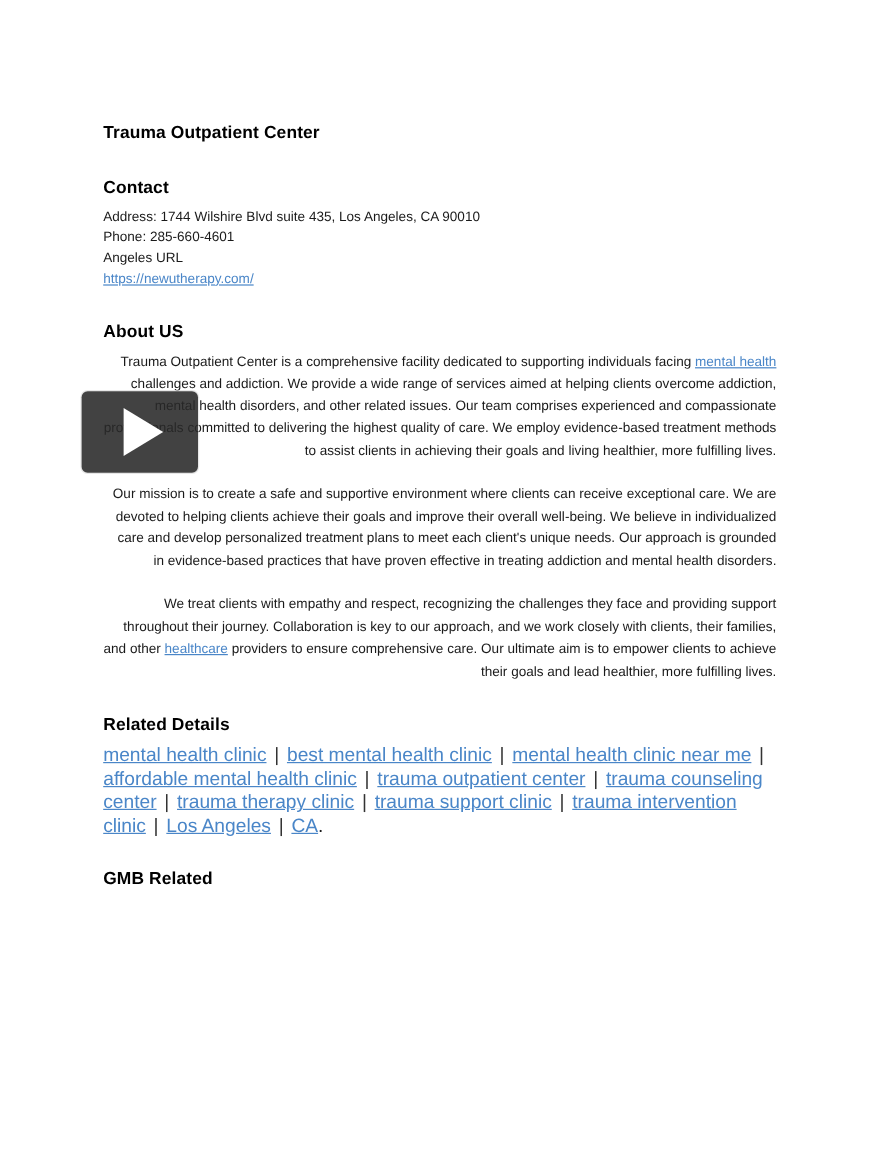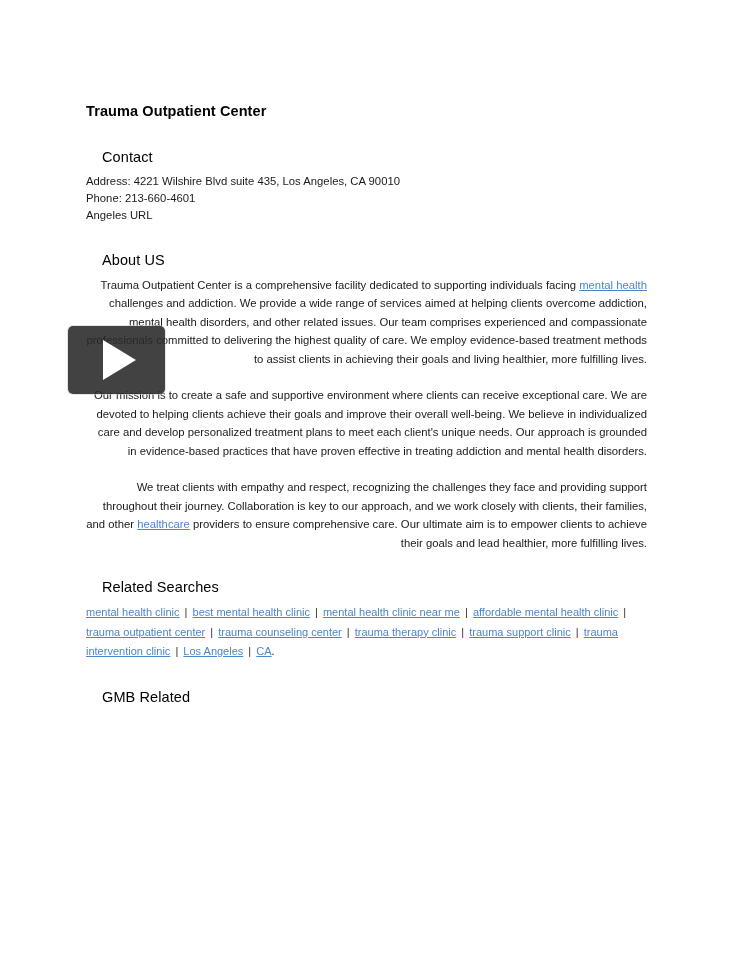--- a/index.html
+++ b/index.html
@@ -31,23 +31,23 @@
   }
   .doc-title {
     font-size: 14.5px;
     font-weight: bold;
     letter-spacing: 0.1px;
     margin: 0 0 28px 0;
     line-height: 18px;
   }
   .section-heading {
     font-size: 14.5px;
-    font-weight: normal;
+    font-weight: bold;
     letter-spacing: 0.1px;
-    margin: 0 0 7px 16px;
+    margin: 0 0 7px 0;
     line-height: 18px;
   }
   .about-heading,
   .related-heading,
   .additional-heading,
   .gmb-heading {
     margin-top: 0;
   }
   .block {
     margin-bottom: 26px;
@@ -66,21 +66,21 @@
   }
   p.para:last-child {
     margin-bottom: 0;
   }
   a.link, .link {
     color: #4a86c8;
     text-decoration: underline;
     cursor: pointer;
   }
   .related-list {
-    font-size: 11px;
+    font-size: 16px;
     line-height: 19.5px;
     color: #1a1a1a;
   }
   .sep {
     color: #333333;
     text-decoration: none;
     padding: 0 2px;
   }
   .video-overlay {
     position: absolute;
@@ -113,37 +113,38 @@
 <body>
 
 <div class="page">
 
   <div class="content">
 
     <div class="doc-title">Trauma Outpatient Center</div>
 
     <div class="block">
       <div class="section-heading">Contact</div>
-      <div class="line">Address: 4221 Wilshire Blvd suite 435, Los Angeles, CA 90010</div>
-      <div class="line">Phone: 213-660-4601</div>
+      <div class="line">Address: 1744 Wilshire Blvd suite 435, Los Angeles, CA 90010</div>
+      <div class="line">Phone: 285-660-4601</div>
       <div class="line">Angeles URL</div>
+      <div class="line"><a class="link">https://newutherapy.com/</a></div>
     </div>
 
     <div class="block">
       <div class="section-heading about-heading">About US</div>
 
       <p class="para"><span>Trauma Outpatient Center is a comprehensive facility dedicated to supporting individuals facing </span><a class="link">mental health</a><span> challenges and addiction. We provide a wide range of services aimed at helping clients overcome addiction, mental health disorders, and other related issues. Our team comprises experienced and compassionate professionals committed to delivering the highest quality of care. We employ evidence-based treatment methods to assist clients in achieving their goals and living healthier, more fulfilling lives.</span></p>
 
       <p class="para">Our mission is to create a safe and supportive environment where clients can receive exceptional care. We are devoted to helping clients achieve their goals and improve their overall well-being. We believe in individualized care and develop personalized treatment plans to meet each client's unique needs. Our approach is grounded in evidence-based practices that have proven effective in treating addiction and mental health disorders.</p>
 
       <p class="para"><span>We treat clients with empathy and respect, recognizing the challenges they face and providing support throughout their journey. Collaboration is key to our approach, and we work closely with clients, their families, and other </span><a class="link">healthcare</a><span> providers to ensure comprehensive care. Our ultimate aim is to empower clients to achieve their goals and lead healthier, more fulfilling lives.</span></p>
     </div>
 
     <div class="block">
-      <div class="section-heading related-heading">Related Searches</div>
+      <div class="section-heading related-heading">Related Details</div>
       <div class="related-list" id="related-list"><a class="link">mental health clinic</a><span class="sep"> | </span><a class="link">best mental health clinic</a><span class="sep"> | </span><a class="link">mental health clinic near me</a><span class="sep"> | </span><a class="link">affordable mental health clinic</a><span class="sep"> | </span><a class="link">trauma outpatient center</a><span class="sep"> | </span><a class="link">trauma counseling center</a><span class="sep"> | </span><a class="link">trauma therapy clinic</a><span class="sep"> | </span><a class="link">trauma support clinic</a><span class="sep"> | </span><a class="link">trauma intervention clinic</a><span class="sep"> | </span><a class="link">Los Angeles</a><span class="sep"> | </span><a class="link">CA</a><span>.</span></div>
     </div>
 
 
     <div class="block">
       <div class="section-heading gmb-heading">GMB Related</div>
     </div>
 
   </div>
 

